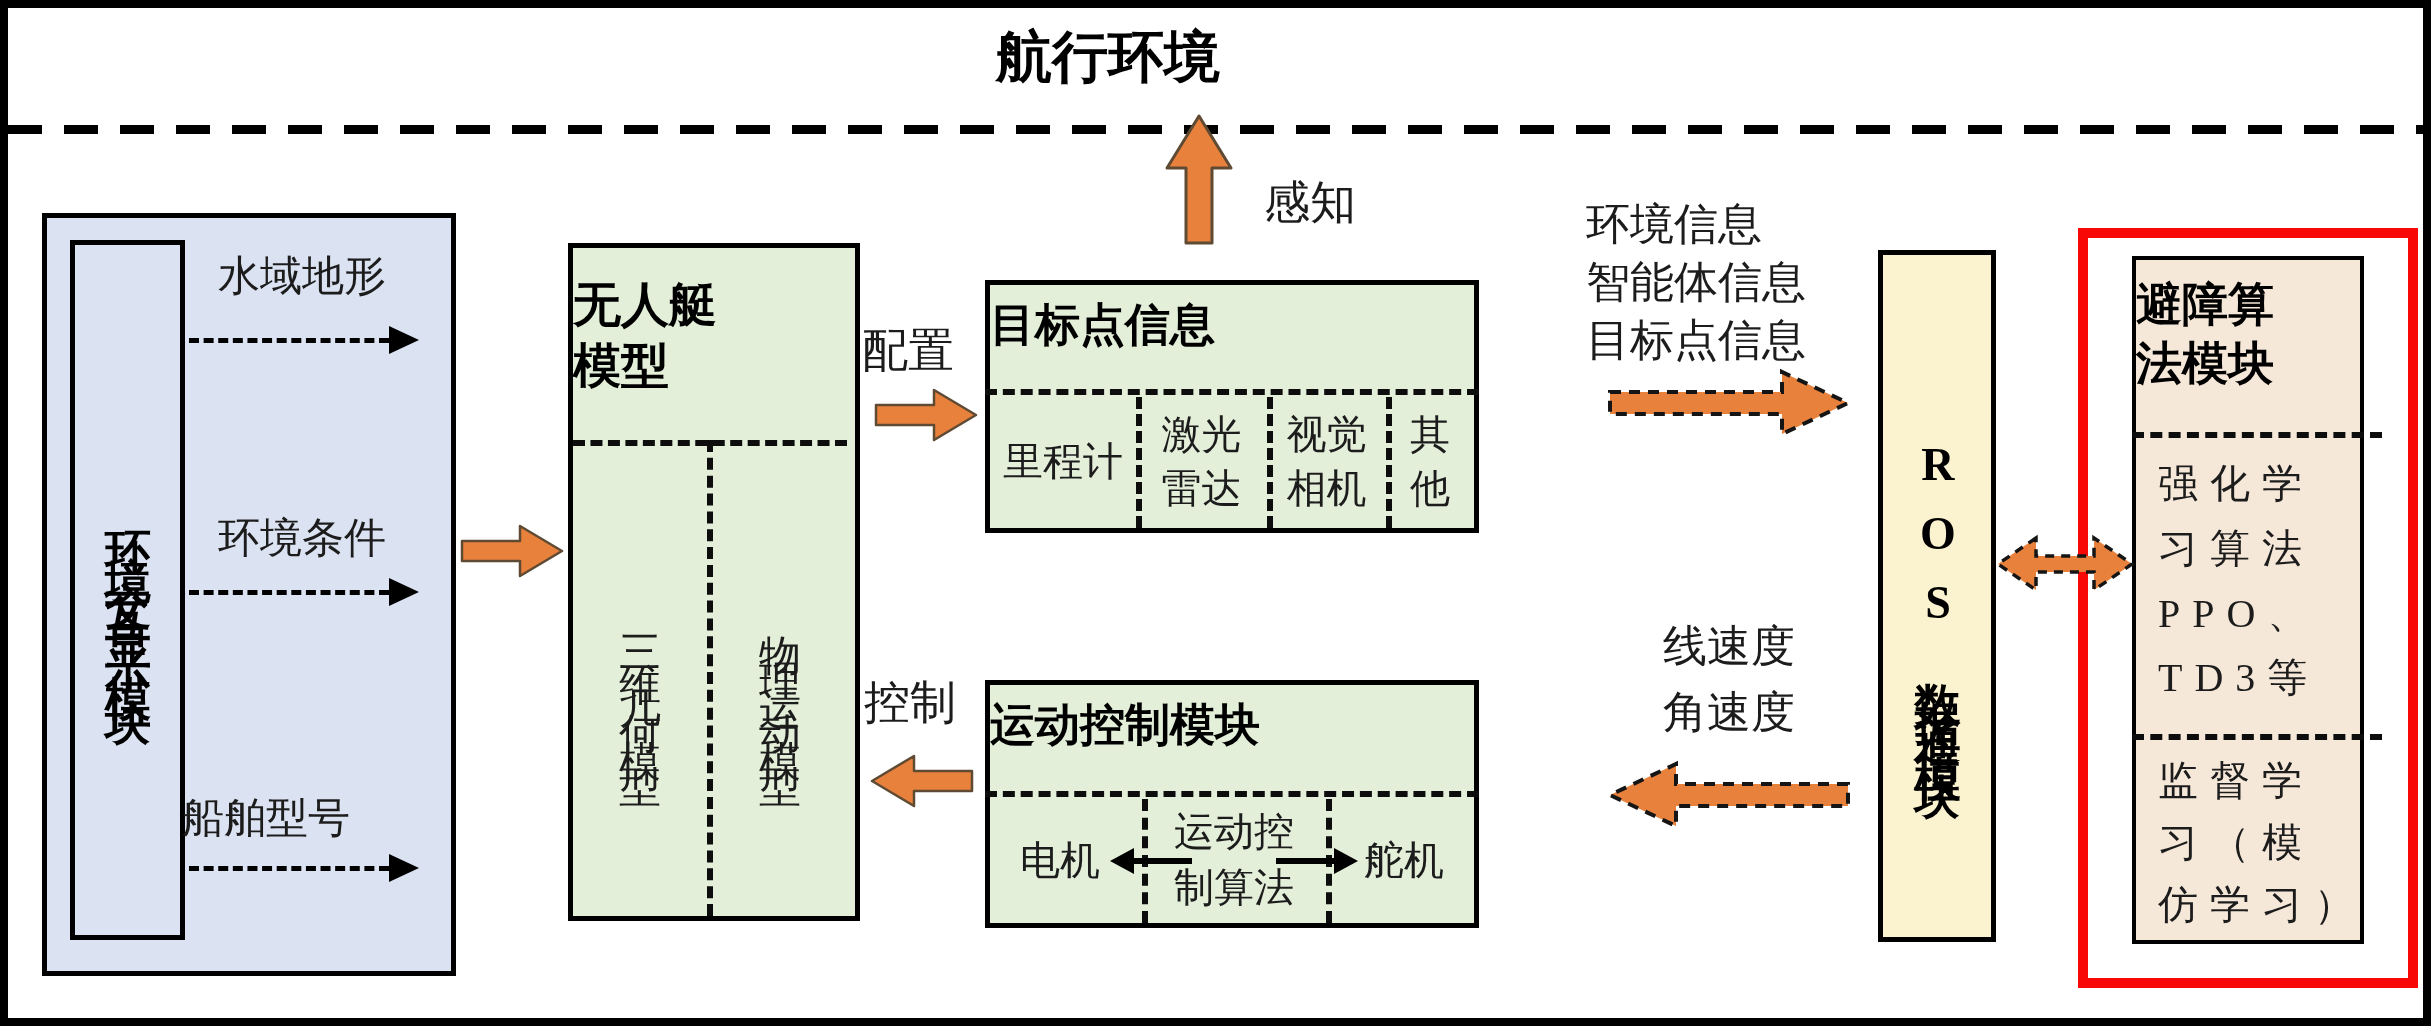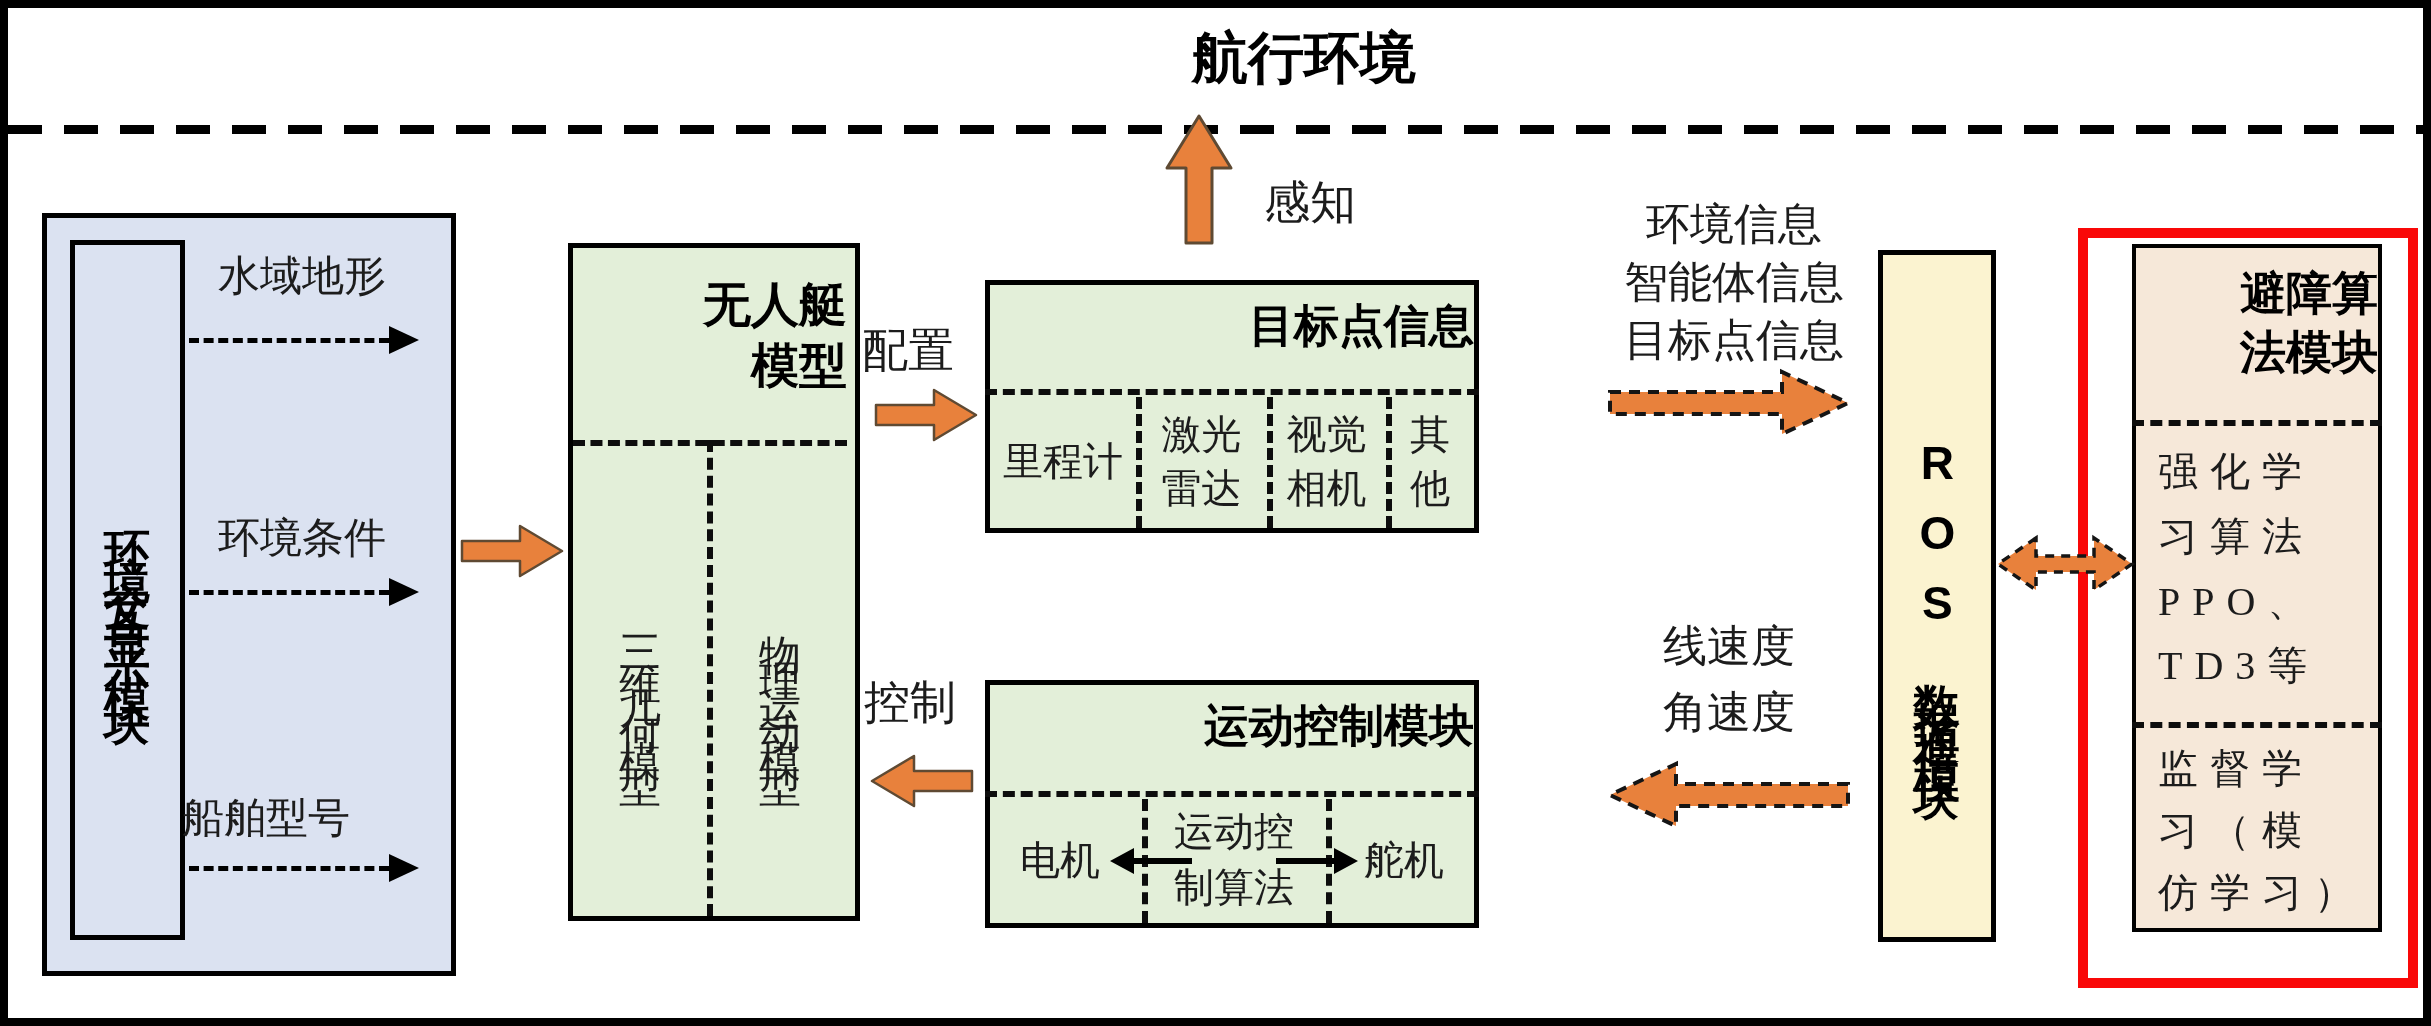--- a/index.html
+++ b/index.html
@@ -6,21 +6,21 @@
     --ink:#111111; --blue-fill:#dbe2f1; --green-fill:#e3efd9; --yellow-fill:#fbf3d0;
     --tan-fill:#f6e8d9; --orange:#e8813c; --orange-dark:#5f4a33; --red:#f90808;
   }
   *{box-sizing:border-box;margin:0;padding:0}
   body{margin:0;background:#fff;font-family:"Liberation Sans",sans-serif;color:var(--ink)}
   .canvas{position:relative;width:2431px;height:1026px;background:#fff;overflow:hidden}
   .abs{position:absolute}
   .frame{left:0;top:0;width:2431px;height:1026px;border:8px solid #000}
   .sep{left:8px;width:2415px;top:125px;height:9px;
        background:repeating-linear-gradient(90deg,#000 0 34px,transparent 34px 56px)}
-  .sans-title{font-family:Liberation Sans, sans-serif;font-weight:700;color:#000;line-height:1.28;white-space:pre-line;text-align:right}
+  .sans-title{font-family:Liberation Serif, serif;font-weight:700;color:#000;line-height:1.28;white-space:pre-line;text-align:left}
   .serif-label{font-family:"Liberation Serif",serif;color:#1c1c1c;white-space:pre-line}
   .box{border:5px solid #000}
   .hdash{border-top:6px dashed #0d0d0d;height:0}
   .vdash{border-left:6px dashed #0d0d0d;width:0}
   .vtext{writing-mode:vertical-rl;text-orientation:upright}
   .centerflex{display:flex;align-items:center;justify-content:center;text-align:center}
   .dline{border-top:5px dashed #000;height:0}
   .dhead{width:0;height:0;border-left:30px solid #000;border-top:14px solid transparent;border-bottom:14px solid transparent}
   svg{display:block;overflow:visible}
 </style>
@@ -109,39 +109,39 @@
 制算法</div>
     <div class="abs centerflex serif-label" style="left:344px;top:112px;width:140px;height:126px;font-size:40px">舵机</div>
     <svg class="abs" style="left:120px;top:160px" width="82" height="32" viewBox="0 0 82 32">
       <polygon points="82,13 24,13 24,3 0,16 24,29 24,19 82,19" fill="#000"></polygon>
     </svg>
     <svg class="abs" style="left:286px;top:160px" width="82" height="32" viewBox="0 0 82 32">
       <polygon points="0,13 58,13 58,3 82,16 58,29 58,19 0,19" fill="#000"></polygon>
     </svg>
   </div>
 
-  <div class="abs serif-label" style="left:1586px;top:196px;width:296px;font-size:44px;line-height:1.32;text-align:center">环境信息
+  <div class="abs serif-label" style="left:1586px;top:196px;width:296px;font-size:44px;line-height:1.32;text-align:left">环境信息
 智能体信息
 目标点信息</div>
   <svg class="abs" style="left:1610px;top:372px" width="238" height="62" viewBox="0 0 238 62">
     <polygon points="0,20 172,20 172,0 238,31 172,62 172,42 0,42" style="fill:var(--orange);stroke:#151515;stroke-width:4;stroke-dasharray:11 8;stroke-linejoin:miter"></polygon>
   </svg>
 
   <div class="abs serif-label" style="left:1610px;top:614px;width:238px;font-size:44px;line-height:1.5;text-align:center">线速度
 角速度</div>
   <svg class="abs" style="left:1610px;top:764px" width="238" height="62" viewBox="0 0 238 62">
     <polygon points="238,20 66,20 66,0 0,31 66,62 66,42 238,42" style="fill:var(--orange);stroke:#151515;stroke-width:4;stroke-dasharray:11 8;stroke-linejoin:miter"></polygon>
   </svg>
 
   <div class="abs box centerflex" style="left:1878px;top:250px;width:118px;height:692px;background:var(--yellow-fill)">
     <div class="vtext sans-title" style="font-size:46px;letter-spacing:18px">ROS数据通信模块</div>
   </div>
 
   <div class="abs" style="left:2078px;top:228px;width:340px;height:760px;border:10px solid var(--red)"></div>
-  <div class="abs box" style="left:2132px;top:244px;width:250px;height:688px;border-width:4px;background:var(--tan-fill)">
+  <div class="abs box" style="left:2132px;top:256px;width:232px;height:688px;border-width:4px;background:var(--tan-fill)">
     <div class="abs sans-title" style="left:0;top:16px;width:242px;font-size:46px">避障算
 法模块</div>
     <div class="abs hdash" style="left:-4px;top:172px;width:250px"></div>
     <div class="abs serif-label" style="left:22px;top:192px;width:210px;font-size:40px;line-height:1.62;letter-spacing:12px">强化学
 习算法
 PPO、
 TD3等</div>
     <div class="abs hdash" style="left:-4px;top:474px;width:250px"></div>
     <div class="abs serif-label" style="left:22px;top:490px;width:215px;font-size:40px;line-height:1.55;letter-spacing:12px">监督学
 习（模

